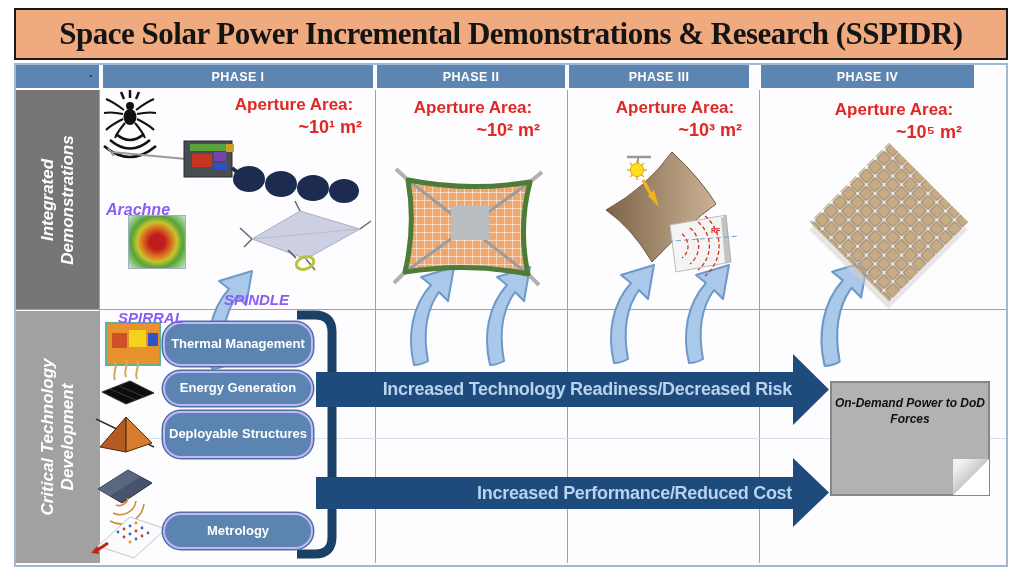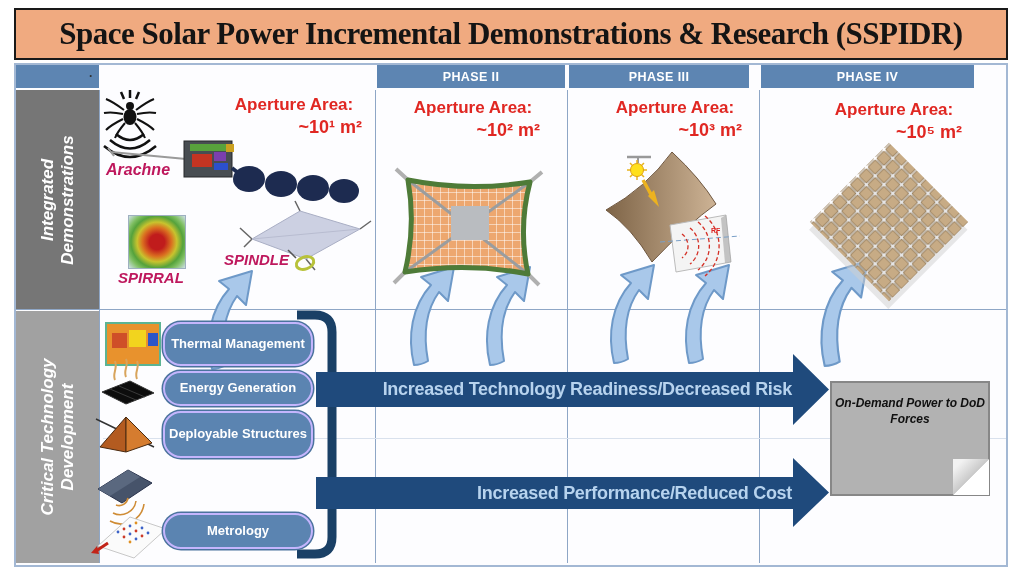--- a/index.html
+++ b/index.html
@@ -66,21 +66,21 @@
                z-index:5;box-sizing:border-box;}
   #outcome-box .txt{position:absolute;left:0;top:13px;width:100%;text-align:center;color:#101010;
                     font-weight:bold;font-style:italic;font-size:12px;line-height:1.3;}
   #fold-cut{position:absolute;right:-1px;bottom:-1px;width:36px;height:36px;background:#ffffff;
             clip-path:polygon(100% 0,100% 100%,0 100%);}
   #fold-flap{position:absolute;right:-1px;bottom:-1px;width:36px;height:36px;
              background:linear-gradient(135deg,#f2f2f2 15%,#cfcfcf 45%,#8d8d8d 100%);
              clip-path:polygon(0 100%,100% 0,0 0);}
 
   
-  .item-label{color:#be185d;font-weight:bold;font-style:italic;z-index:6;}
+  .item-label{color:#8b5cf6;font-weight:bold;font-style:italic;z-index:6;margin-top:40px;}
   #lbl-arachne{left:106px;top:161px;font-size:16px;}
   #lbl-spirral{left:118px;top:269px;font-size:15px;}
   #lbl-spindle{left:224px;top:251px;font-size:15px;}
 
   .ap-label{color:#e02722;font-weight:bold;font-size:17px;text-align:center;z-index:6;white-space:nowrap;}
   .ap-value{color:#e02722;font-weight:bold;font-size:18px;text-align:right;z-index:6;white-space:nowrap;}
   #ap1l{left:220px;top:95px;width:148px;}  #ap1v{left:220px;top:117px;width:142px;}
   #ap2l{left:400px;top:98px;width:146px;}  #ap2v{left:400px;top:120px;width:140px;}
   #ap3l{left:602px;top:98px;width:146px;}  #ap3v{left:602px;top:120px;width:140px;}
   #ap4l{left:820px;top:100px;width:148px;} #ap4v{left:820px;top:122px;width:142px;}
@@ -92,20 +92,21 @@
 
 <div id="stage">
 
   <div class="abs" id="table-frame"></div>
 
   <div class="abs" id="title-bar">
     <h1>Space Solar Power Incremental Demonstrations &amp; Research (SSPIDR)</h1>
   </div>
 
   <div class="abs hcell" id="hc0"></div>
+  <div class="abs hcell" id="hc1">PHASE I</div>
   <div class="abs hcell" id="hc2">PHASE II</div>
   <div class="abs hcell" id="hc3">PHASE III</div>
   <div class="abs hcell" id="hc4">PHASE IV</div>
   <div class="abs" id="corner-dot">.</div>
 
   <div class="abs side" id="side-top">
     <span>Integrated Demonstrations</span>
   </div>
   <div class="abs side" id="side-bot">
     <span>Critical Technology Development</span>

